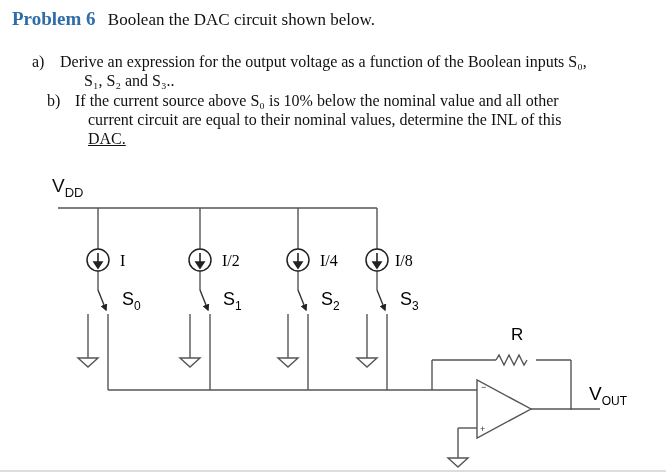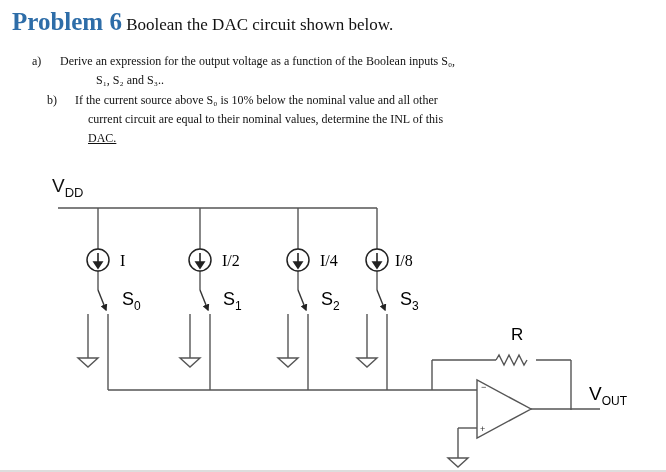--- a/index.html
+++ b/index.html
@@ -1,35 +1,35 @@
 <!DOCTYPE html>
 <html><head>
 <meta charset="utf-8">
 <style>
   html,body{margin:0;padding:0;background:#fff;}
   body{width:666px;height:472px;position:relative;overflow:hidden;font-family:"Liberation Serif",serif;color:#111;}
   .title{position:absolute;left:12px;top:8px;font-size:17px;white-space:nowrap;}
-  .title .pnum{color:#2e6da8;font-weight:bold;font-size:25px;}
-  .q{position:absolute;font-size:12px;line-height:19px;white-space:nowrap;}
+  .title .pnum{color:#2e6da8;font-weight:bold;font-size:19px;margin-right:8px;}
+  .q{position:absolute;font-size:16px;line-height:19px;white-space:nowrap;}
   .q .lbl{display:inline-block;width:28px;}
   svg{position:absolute;left:0;top:0;}
   .sans{font-family:"Liberation Sans",sans-serif;}
 </style>
 </head>
 <body>
 
 <div class="title">
   <span class="pnum">Problem 6</span>
   <span>Boolean the DAC circuit shown below.</span>
 </div>
 
 <div class="q" style="left:32px;top:52px;">
   <span class="lbl">a)</span><span>Derive an expression for the output voltage as a function of the Boolean inputs S₀,</span>
 </div>
-<div class="q" style="left:96px;top:71px;">
+<div class="q" style="left:84px;top:71px;">
   <span>S₁, S₂ and S₃..</span>
 </div>
 <div class="q" style="left:47px;top:91px;">
   <span class="lbl">b)</span><span>If the current source above S₀ is 10% below the nominal value and all other</span>
 </div>
 <div class="q" style="left:88px;top:110px;">
   <span>current circuit are equal to their nominal values, determine the INL of this</span>
 </div>
 <div class="q" style="left:88px;top:129px;text-decoration:underline;">
   <span>DAC.</span>

